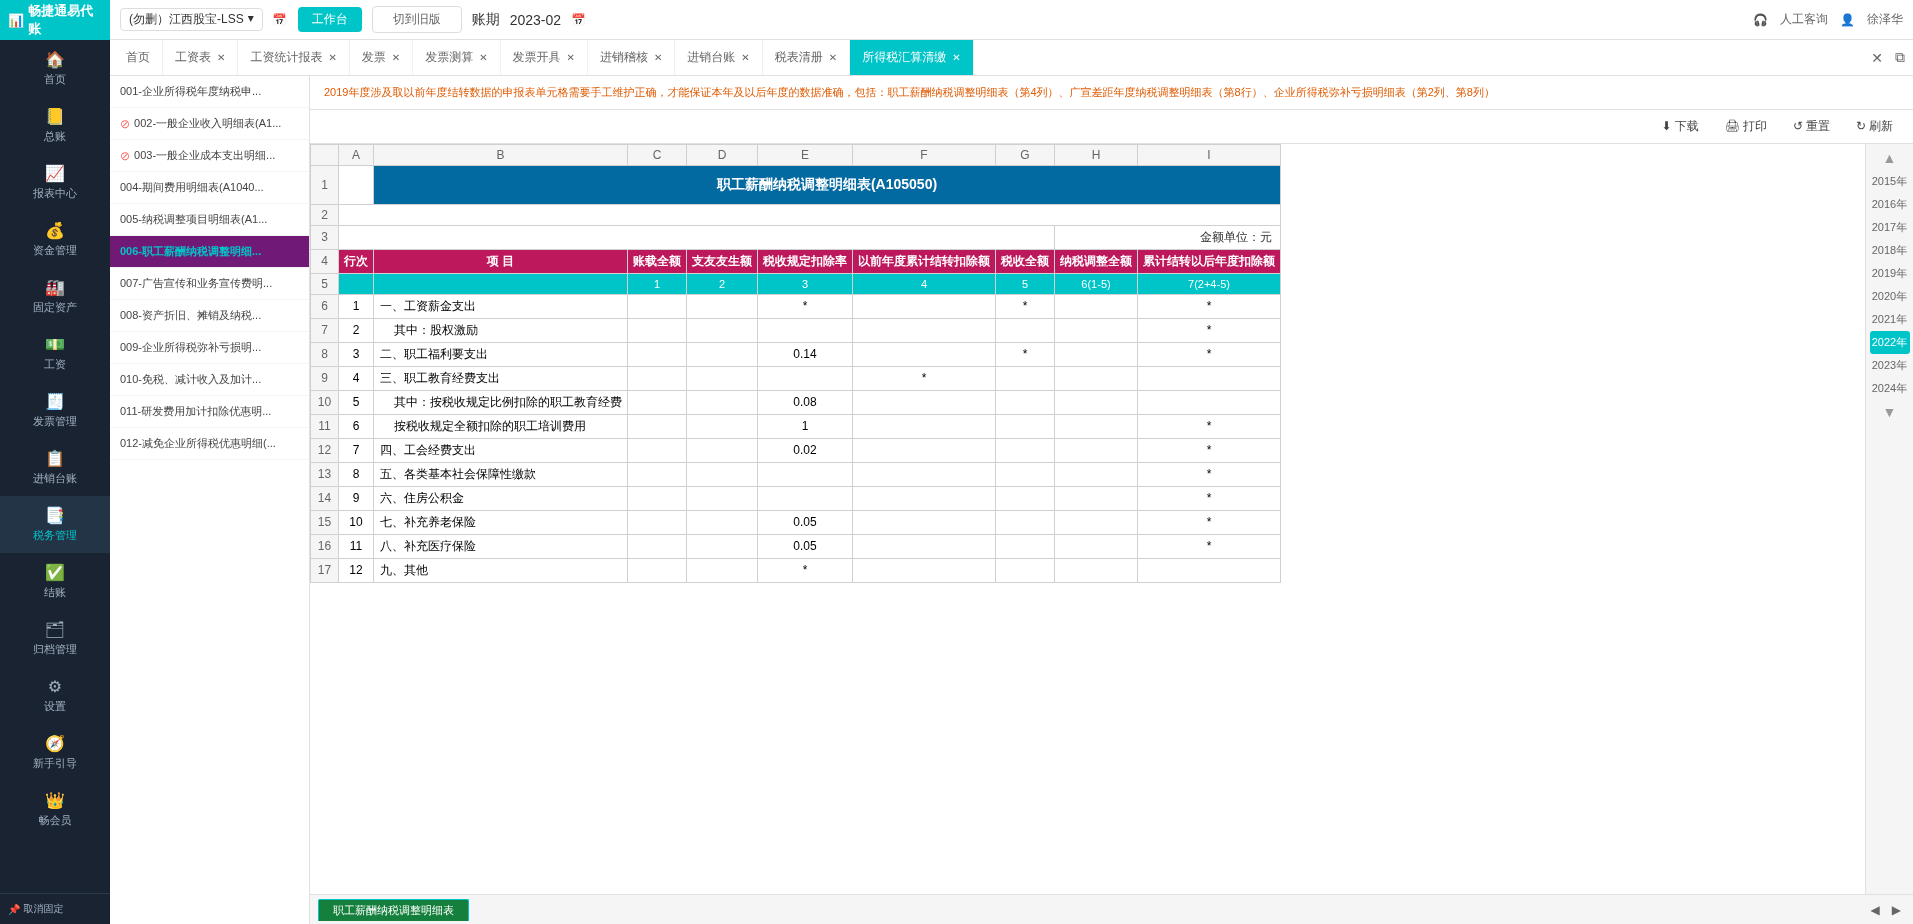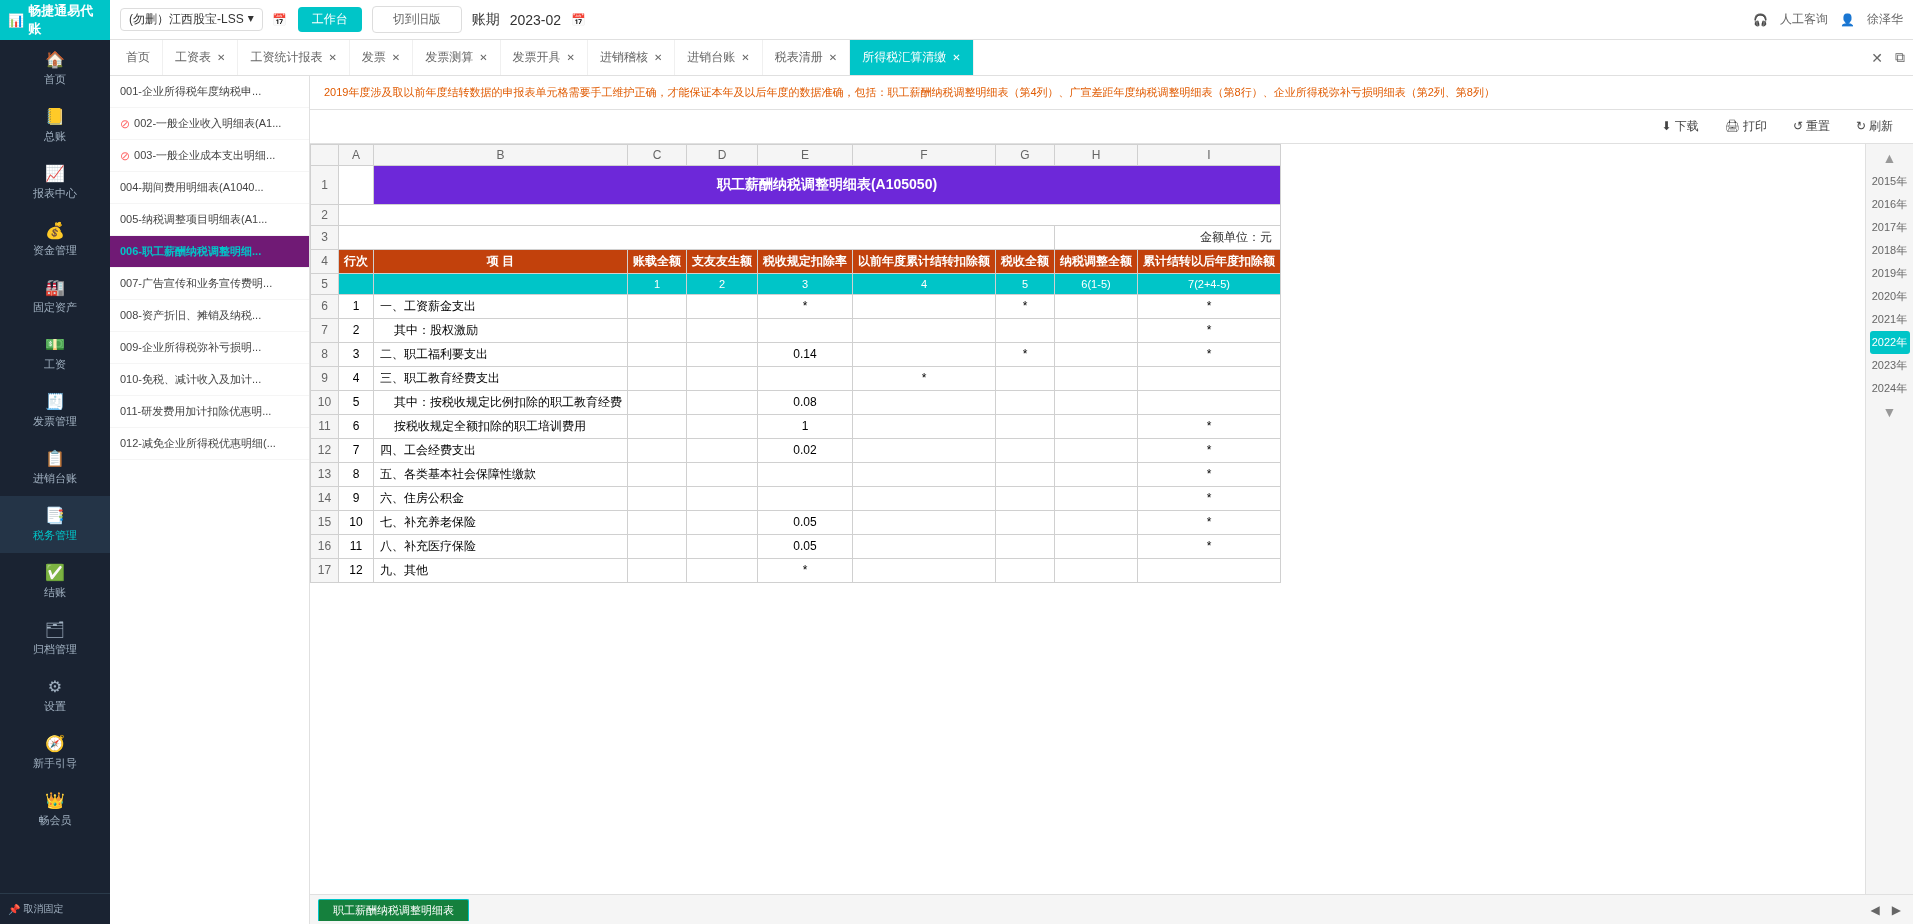--- a/index.html
+++ b/index.html
@@ -62,23 +62,23 @@
     .year-btn { width: 40px; padding: 4px 2px; text-align: center; font-size: 11px; color: #666; cursor: pointer; border-radius: 3px; }
     .year-btn.active { background: #00c5c8; color: #fff; }
     .year-nav { color: #999; cursor: pointer; font-size: 14px; padding: 2px; }
 
     
     .spreadsheet-inner { flex: 1; overflow: auto; }
     table.sheet { border-collapse: collapse; font-size: 12px; min-width: 900px; }
     table.sheet th, table.sheet td { border: 1px solid #d0d0d0; padding: 3px 5px; white-space: nowrap; text-align: center; }
     table.sheet .row-num { background: #f5f5f5; color: #666; width: 28px; text-align: center; }
     table.sheet .col-header { background: #f5f5f5; color: #666; font-weight: normal; }
-    table.sheet .header-main { background: #6d28d9; color: #fff; font-weight: bold; font-size: 14px; padding: 10px; }
+    table.sheet .header-main { background: #0369a1; color: #fff; font-weight: bold; font-size: 14px; padding: 10px; }
     table.sheet .header-unit { text-align: right; color: #333; padding: 3px 8px; }
-    table.sheet .col-label-header { background: #c2410c; color: #fff; font-weight: bold; }
+    table.sheet .col-label-header { background: #be185d; color: #fff; font-weight: bold; }
     table.sheet .col-num-header { background: #00c5c8; color: #fff; font-size: 11px; }
     table.sheet .item-name { text-align: left; padding-left: 6px; }
     table.sheet .sub-item { text-align: left; padding-left: 20px; }
 
     
     .bottom-bar { background: #f5f5f5; border-top: 1px solid #e0e0e0; height: 30px; display: flex; align-items: center; padding: 0 8px; flex-shrink: 0; }
     .sheet-tab { background: #fff; border: 1px solid #d0d0d0; border-bottom: none; padding: 3px 14px; font-size: 11px; cursor: pointer; color: #333; border-radius: 2px 2px 0 0; }
     .sheet-tab.active { background: #15803d; color: #fff; border-color: #00c5c8; }
     .bottom-right { margin-left: auto; display: flex; align-items: center; gap: 4px; }
     .scroll-arrow { cursor: pointer; color: #666; padding: 0 4px; }

